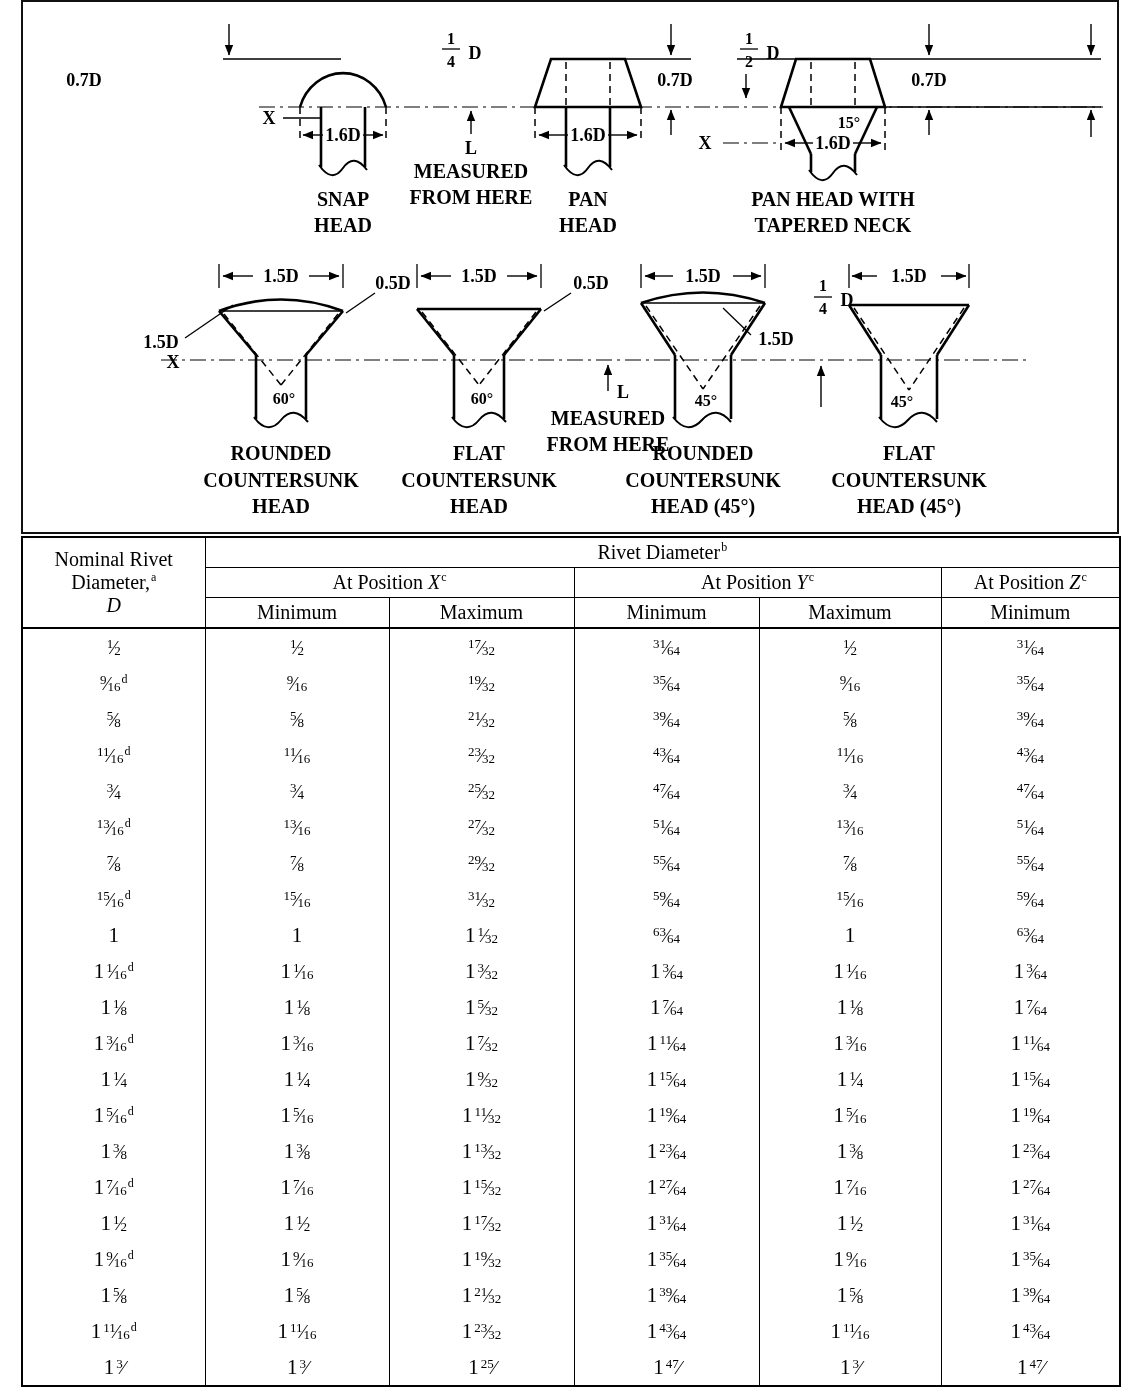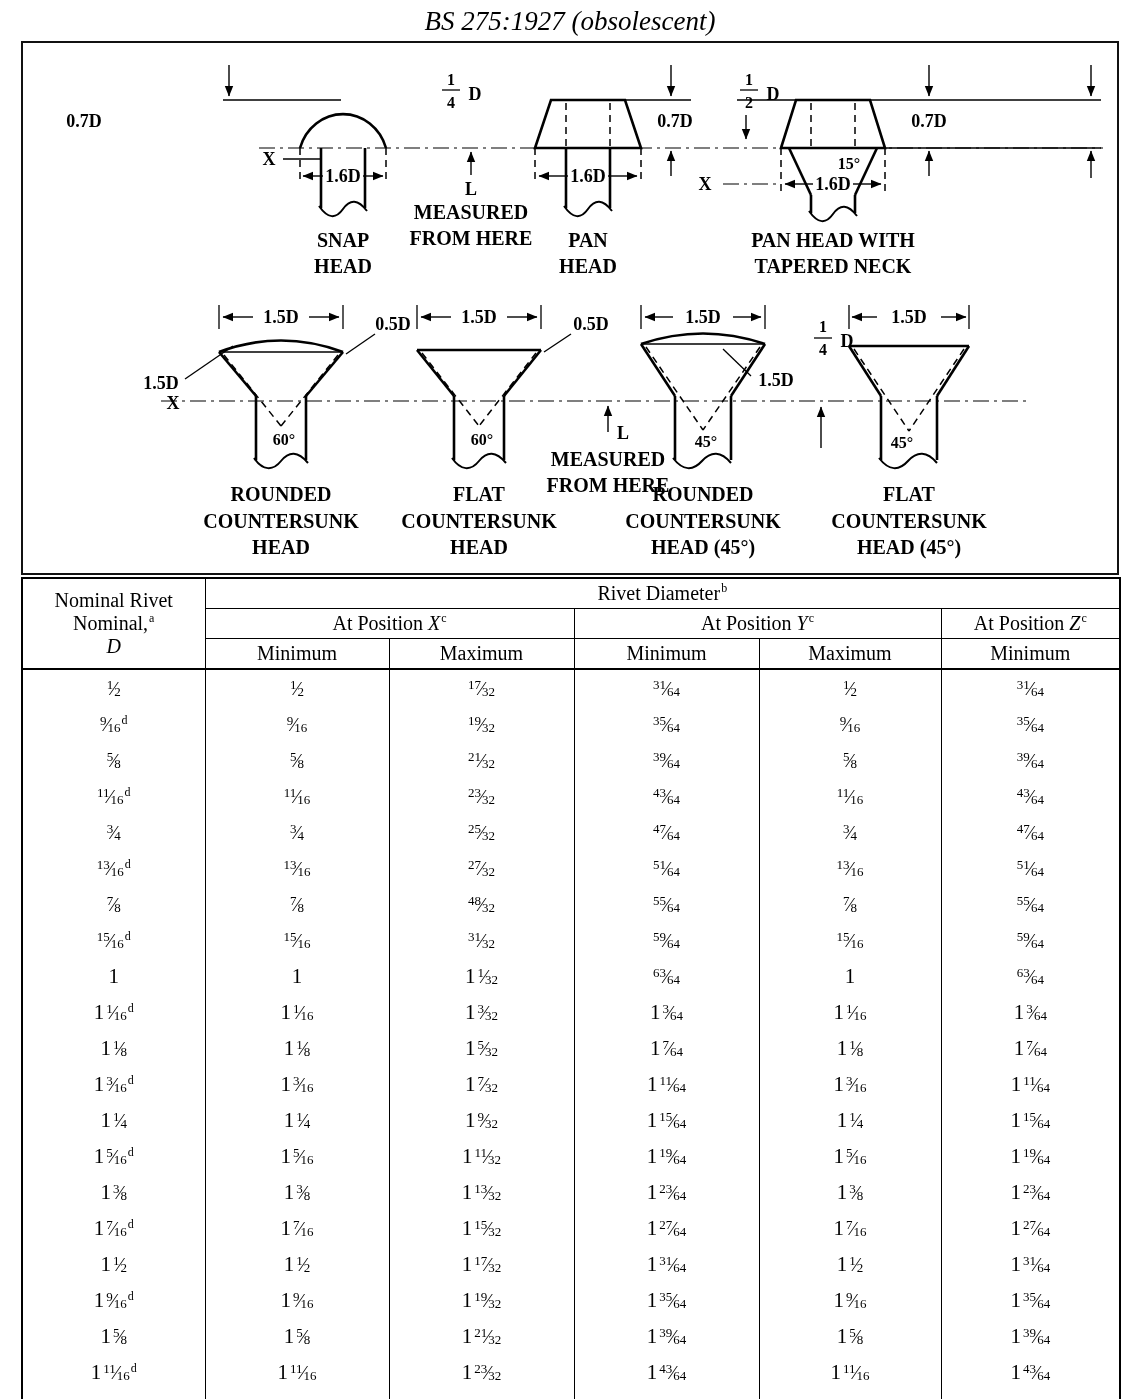--- a/index.html
+++ b/index.html
@@ -37,21 +37,20 @@
   .fr .sl{font-size:19px;margin:0 -1px;}
   .fr .den{font-size:13px;vertical-align:-1px;}
   sup.note{font-size:12px;line-height:0;margin-left:1px;}
   .dvar{font-style:italic;}
 </style>
 </head>
 <body>
 
 <div class="page">
 
-  <div class="page-title">BS 275:1927 (obsolescent)</div>
 
   <div class="figure-box">
     <svg width="1096" height="528" viewBox="0 0 1096 528">
       <defs>
         <marker id="ah" viewBox="0 0 10 10" refX="9.5" refY="5" markerWidth="8.5" markerHeight="7.5" orient="auto">
           <path d="M0,1 L10,5 L0,9 z" fill="#000"></path>
         </marker>
       </defs>
 
       <line class="cdash" x1="236" y1="105" x2="1080" y2="105"></line>
@@ -263,21 +262,21 @@
         <col style="width:184px">
         <col style="width:185px">
       <col style="width:185px">
         <col style="width:182px">
         <col style="width:179px">
     </colgroup>
     <thead>
       <tr>
         <th rowspan="3" class="nominal-th">
           <div>Nominal Rivet</div>
-          <div><span>Nominal,</span><sup class="note">a</sup></div>
+          <div><span>Diameter,</span><sup class="note">a</sup></div>
           <div class="dvar">D</div>
         </th>
         <th colspan="5"><span>Rivet Diameter</span><sup class="note">b</sup></th>
       </tr>
       <tr>
         <th colspan="2"><span>At Position </span><i>X</i><sup class="note">c</sup></th>
         <th colspan="2"><span>At Position </span><i>Y</i><sup class="note">c</sup></th>
         <th><span>At Position </span><i>Z</i><sup class="note">c</sup></th>
       </tr>
       <tr>
@@ -333,21 +332,21 @@
           <td><span class="fr"><span class="num">13</span><span class="sl">⁄</span><span class="den">16</span></span><sup class="note">d</sup></td>
           <td><span class="fr"><span class="num">13</span><span class="sl">⁄</span><span class="den">16</span></span></td>
           <td><span class="fr"><span class="num">27</span><span class="sl">⁄</span><span class="den">32</span></span></td>
           <td><span class="fr"><span class="num">51</span><span class="sl">⁄</span><span class="den">64</span></span></td>
           <td><span class="fr"><span class="num">13</span><span class="sl">⁄</span><span class="den">16</span></span></td>
           <td><span class="fr"><span class="num">51</span><span class="sl">⁄</span><span class="den">64</span></span></td>
         </tr>
         <tr>
           <td><span class="fr"><span class="num">7</span><span class="sl">⁄</span><span class="den">8</span></span></td>
           <td><span class="fr"><span class="num">7</span><span class="sl">⁄</span><span class="den">8</span></span></td>
-          <td><span class="fr"><span class="num">48</span><span class="sl">⁄</span><span class="den">32</span></span></td>
+          <td><span class="fr"><span class="num">29</span><span class="sl">⁄</span><span class="den">32</span></span></td>
           <td><span class="fr"><span class="num">55</span><span class="sl">⁄</span><span class="den">64</span></span></td>
           <td><span class="fr"><span class="num">7</span><span class="sl">⁄</span><span class="den">8</span></span></td>
           <td><span class="fr"><span class="num">55</span><span class="sl">⁄</span><span class="den">64</span></span></td>
         </tr>
         <tr>
           <td><span class="fr"><span class="num">15</span><span class="sl">⁄</span><span class="den">16</span></span><sup class="note">d</sup></td>
           <td><span class="fr"><span class="num">15</span><span class="sl">⁄</span><span class="den">16</span></span></td>
           <td><span class="fr"><span class="num">31</span><span class="sl">⁄</span><span class="den">32</span></span></td>
           <td><span class="fr"><span class="num">59</span><span class="sl">⁄</span><span class="den">64</span></span></td>
           <td><span class="fr"><span class="num">15</span><span class="sl">⁄</span><span class="den">16</span></span></td>

